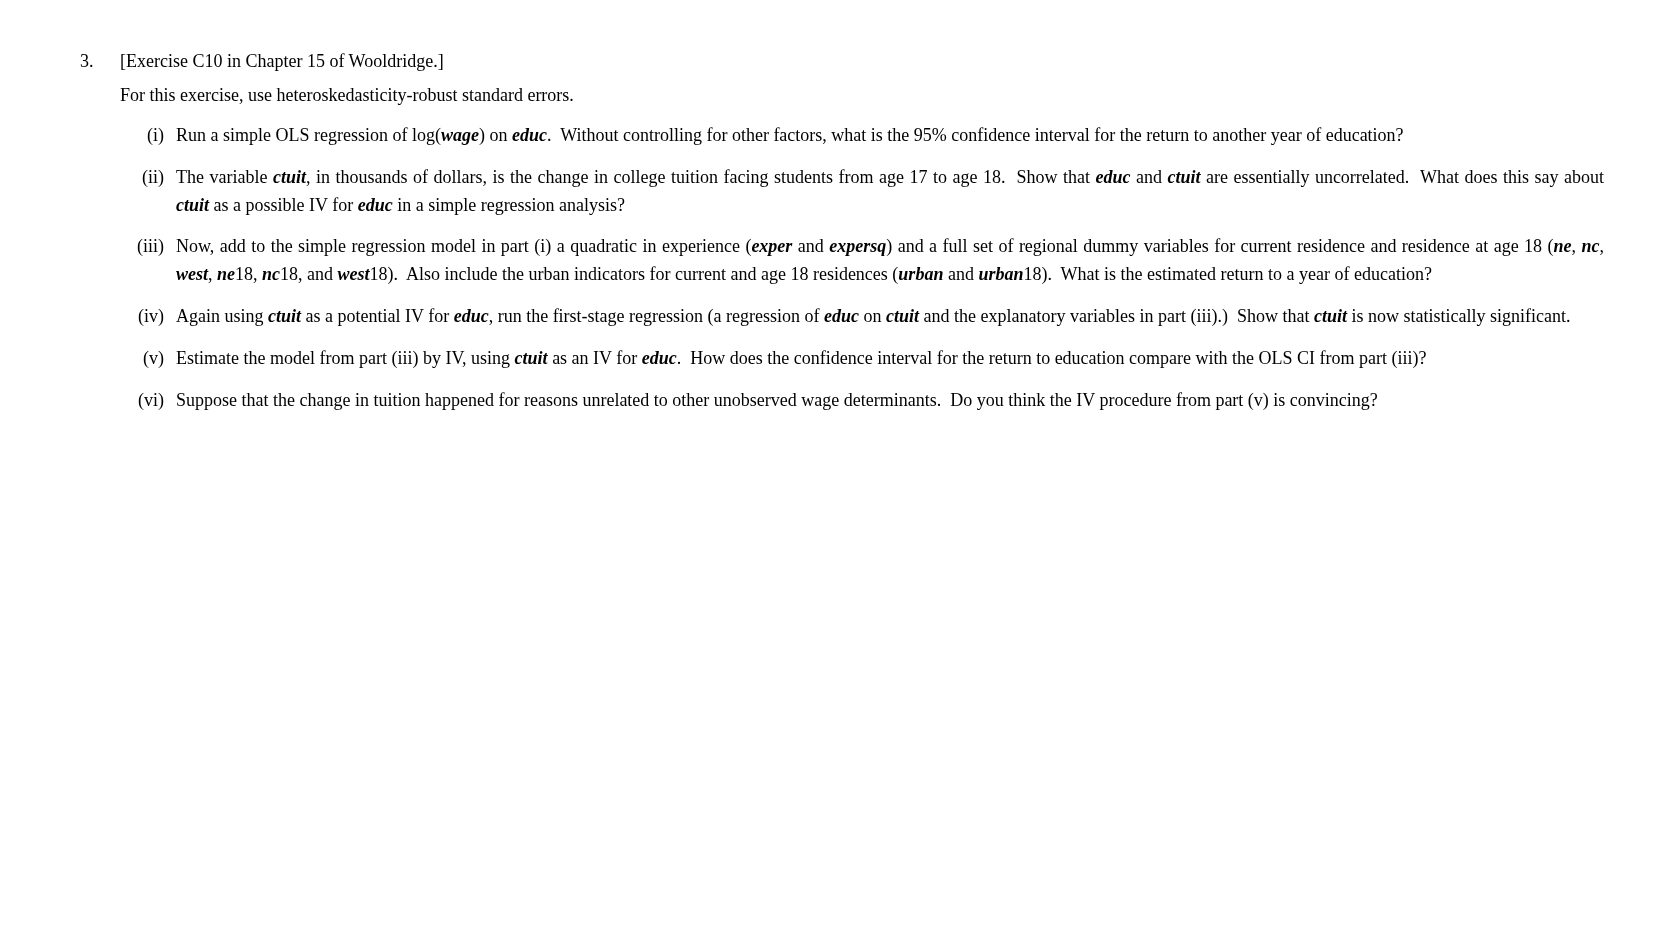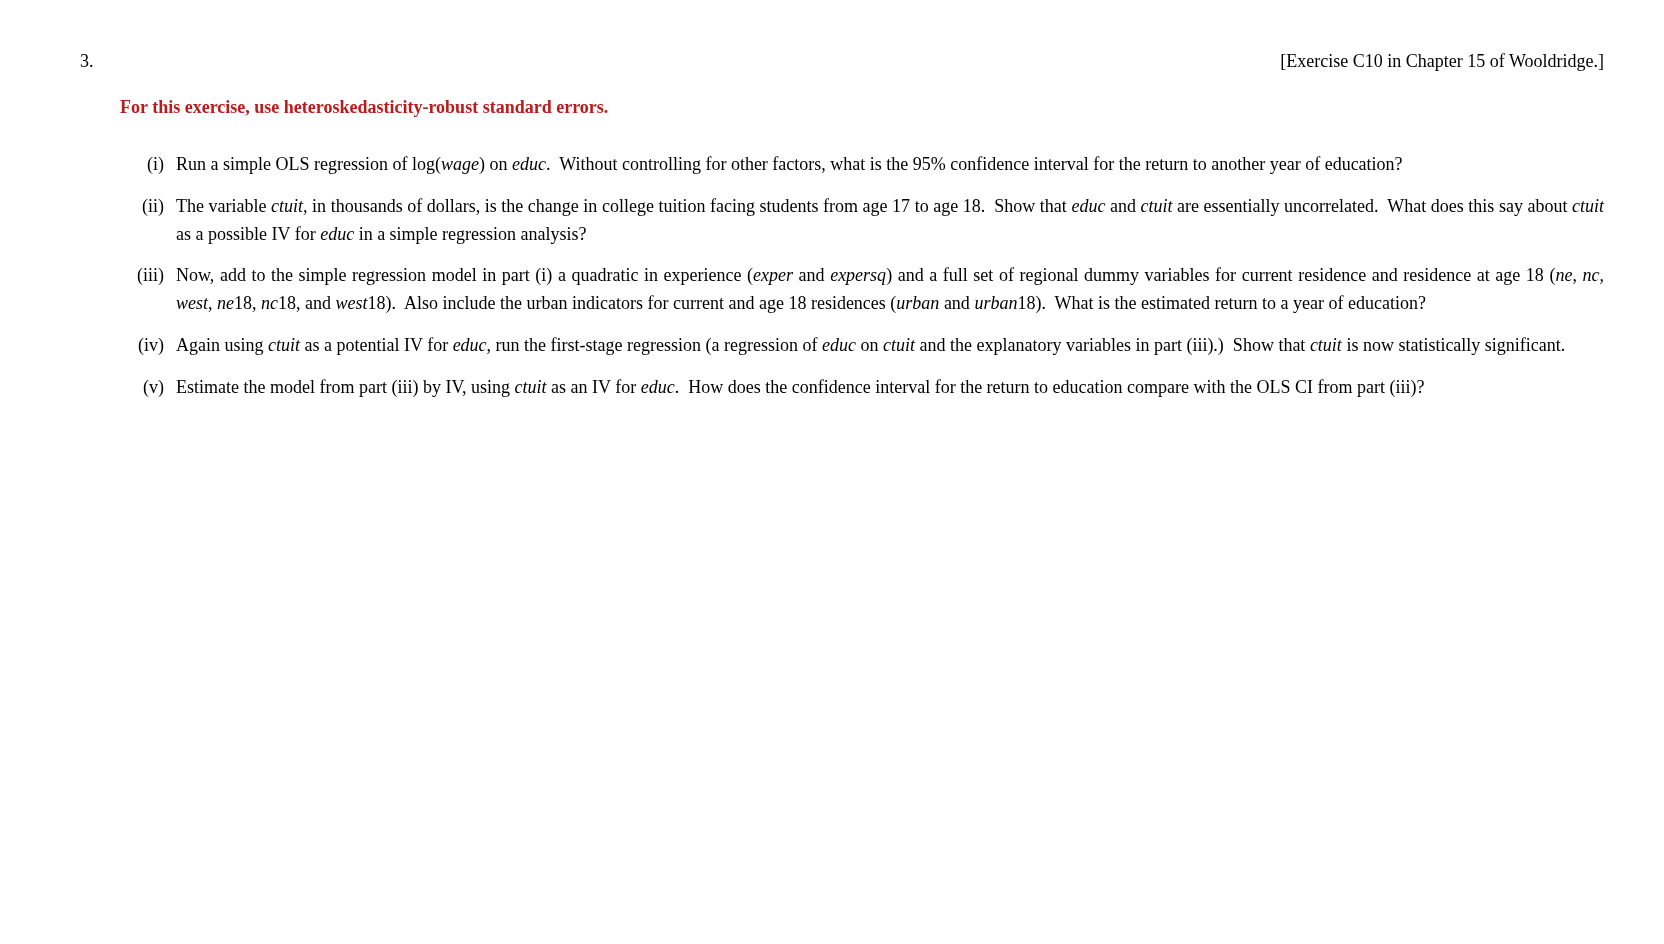--- a/index.html
+++ b/index.html
@@ -36,32 +36,31 @@
       font-size: 18px;
       min-width: 32px;
       flex-shrink: 0;
     }
 
     .problem-body {
       flex: 1;
     }
 
     .problem-intro {
-      margin-bottom: 18px;
-      text-align: right;
+      margin-bottom: 6px;
     }
 
     .problem-note {
       margin-bottom: 6px;
     }
 
     .problem-warning {
-      color: #b91c1c;
-      font-weight: bold;
-      margin-bottom: 29px;
+      color: #000000;
+      font-weight: normal;
+      margin-bottom: 12px;
     }
 
     code {
       font-family: "Courier New", Courier, monospace;
       font-size: 17px;
     }
 
     .parts-list {
       list-style: none;
       padding: 0;
@@ -84,20 +83,21 @@
       padding-right: 8px;
     }
 
     .part-content {
       flex: 1;
       text-align: justify;
     }
 
     em {
       font-style: italic;
+      font-weight: bold;
     }
   </style>
 </head>
 <body>
 
 <div class="problem-container">
   <div class="problem-header">
     <span class="problem-number">3.</span>
     <div class="problem-body">
       <p class="problem-intro">
@@ -135,17 +135,23 @@
           </div>
         </li>
 
         <li class="part-item">
           <span class="part-label">(v)</span>
           <div class="part-content">
             Estimate the model from part (iii) by IV, using <em>ctuit</em> as an IV for <em>educ</em>.&nbsp; How does the confidence interval for the return to education compare with the OLS CI from part (iii)?
           </div>
         </li>
 
+        <li class="part-item">
+          <span class="part-label">(vi)</span>
+          <div class="part-content">
+            Suppose that the change in tuition happened for reasons unrelated to other unobserved wage determinants.&nbsp; Do you think the IV procedure from part (v) is convincing?
+          </div>
+        </li>
 
       </ol>
     </div>
   </div>
 </div>
 
 </body></html>

